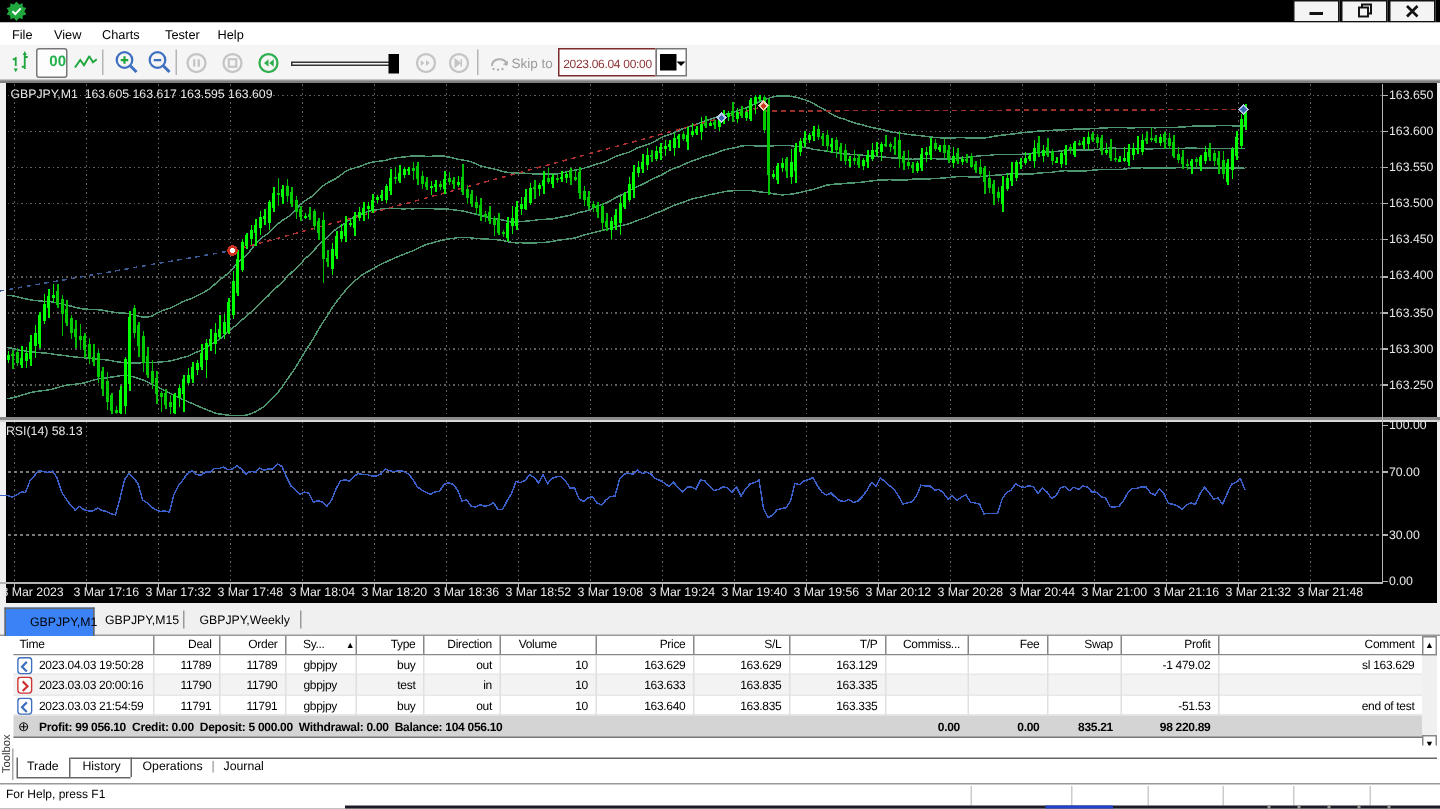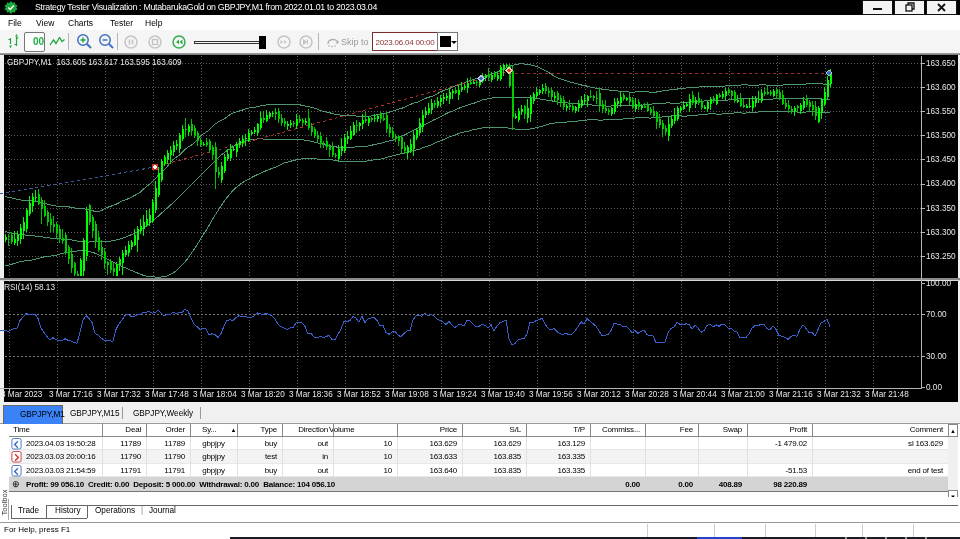--- a/index.html
+++ b/index.html
@@ -31,21 +31,20 @@
 .statusbar { position:absolute; left:0; top:522px; width:960px; height:15px; background:#fff; border-top:1px solid #999; font-size:8px; padding:2px 0 0 4px; }
 .ssep { position:absolute; top:524px; width:1px; height:13px; background:#ccc; }
 svg { display:block; }
 </style></head>
 <body>
 <div class="titlebar">
  <svg class="abs" style="left:4px;top:1px" width="14" height="13" viewBox="0 0 14 13">
   <path d="M7 0 L8.8 2 11 1.2 11.3 3.6 13.6 4.4 12.2 6.5 13.6 8.6 11.3 9.4 11 11.8 8.8 11 7 13 5.2 11 3 11.8 2.7 9.4 0.4 8.6 1.8 6.5 0.4 4.4 2.7 3.6 3 1.2 5.2 2Z" fill="#1fa73d"></path>
   <path d="M4.3 6.5 6.2 8.4 9.8 4.6" stroke="#fff" stroke-width="1.4" fill="none"></path>
  </svg>
- <span class="title">Strategy Tester Visualization : MutabarukaGold on GBPJPY,M1 from 2022.01.01 to 2023.03.04</span>
  <div class="wbtn" style="left:862px">
       <svg width="29" height="13">
         <path d="M10 8h9" stroke="#111" stroke-width="2"></path>
       </svg>
     </div>
  <div class="wbtn" style="left:894px">
       <svg width="29" height="13">
         <rect x="11" y="4" width="6" height="6" fill="none" stroke="#111" stroke-width="1.3"></rect>
         <path d="M13 4V2h6v6h-2" fill="none" stroke="#111" stroke-width="1.3"></path>
       </svg>
@@ -257,21 +256,21 @@
     </svg>
 </div>
 <div class="tbl">
 <div class="thead">
 <div class="hc" style="left:0px;width:93px;text-align:left;padding-left:4px">Time</div>
 <div class="hc" style="left:93px;width:44px;text-align:right;padding-right:5px">Deal</div>
 <div class="hc" style="left:137px;width:44px;text-align:right;padding-right:5px">Order</div>
 <div class="hc" style="left:181px;width:47px;text-align:left;padding-left:12px">Sy...<span class="sort">▲</span></div>
 <div class="hc" style="left:228px;width:45px;text-align:right;padding-right:5px">Type</div>
 <div class="hc" style="left:273px;width:51px;text-align:right;padding-right:5px">Direction</div>
-<div class="hc" style="left:320px;width:64px;text-align:left;padding-right:5px">Volume</div>
+<div class="hc" style="left:320px;width:64px;text-align:center;padding-right:5px">Volume</div>
 <div class="hc" style="left:388px;width:65px;text-align:right;padding-right:5px">Price</div>
 <div class="hc" style="left:453px;width:64px;text-align:right;padding-right:5px">S/L</div>
 <div class="hc" style="left:517px;width:64px;text-align:right;padding-right:5px">T/P</div>
 <div class="hc" style="left:581px;width:55px;text-align:right;padding-right:5px">Commiss...</div>
 <div class="hc" style="left:636px;width:53px;text-align:right;padding-right:5px">Fee</div>
 <div class="hc" style="left:689px;width:49px;text-align:right;padding-right:5px">Swap</div>
 <div class="hc" style="left:738px;width:65px;text-align:right;padding-right:5px">Profit</div>
 <div class="hc" style="left:803px;width:136px;text-align:right;padding-right:5px">Comment</div>
 <div class="hsep" style="left:93px"></div>
 <div class="hsep" style="left:137px"></div>
@@ -384,21 +383,21 @@
 <div class="rsep" style="left:689px"></div>
 <div class="rsep" style="left:738px"></div>
 <div class="rsep" style="left:803px"></div>
 <div class="rsep" style="left:939px"></div>
 </div>
 <div class="tsum">
       <span class="plus">⊕</span>
       <b style="position:absolute;left:17px">Profit: 99 056.10&nbsp;&nbsp;Credit: 0.00&nbsp;&nbsp;Deposit: 5 000.00&nbsp;&nbsp;Withdrawal: 0.00&nbsp;&nbsp;Balance: 104 056.10</b>
       <b style="position:absolute;left:581px;width:50px;text-align:right">0.00</b>
       <b style="position:absolute;left:634px;width:50px;text-align:right">0.00</b>
-      <b style="position:absolute;left:683px;width:50px;text-align:right">408.89</b>
+      <b style="position:absolute;left:683px;width:50px;text-align:right">835.21</b>
       <b style="position:absolute;left:736px;width:62px;text-align:right">98 220.89</b>
     </div>
 </div>
 <div class="abs" style="left:948px;top:424px;width:10px;height:79px;background:#f0f0f0">
  <div class="abs" style="left:0;top:0;width:10px;height:13px;background:#fff;border:1px solid #888;font-size:6px;text-align:center;padding-top:3px">▲</div>
  <div class="abs" style="left:0;top:66px;width:10px;height:13px;background:#fff;border:1px solid #888;font-size:6px;text-align:center;padding-top:3px">▼</div>
 </div>
 <div class="botbar">
  <div class="abs" style="left:47px;top:8px;width:911px;height:1px;background:#666"></div>
  <div class="abs" style="left:11px;top:20.5px;width:76px;height:1px;background:#666"></div>

